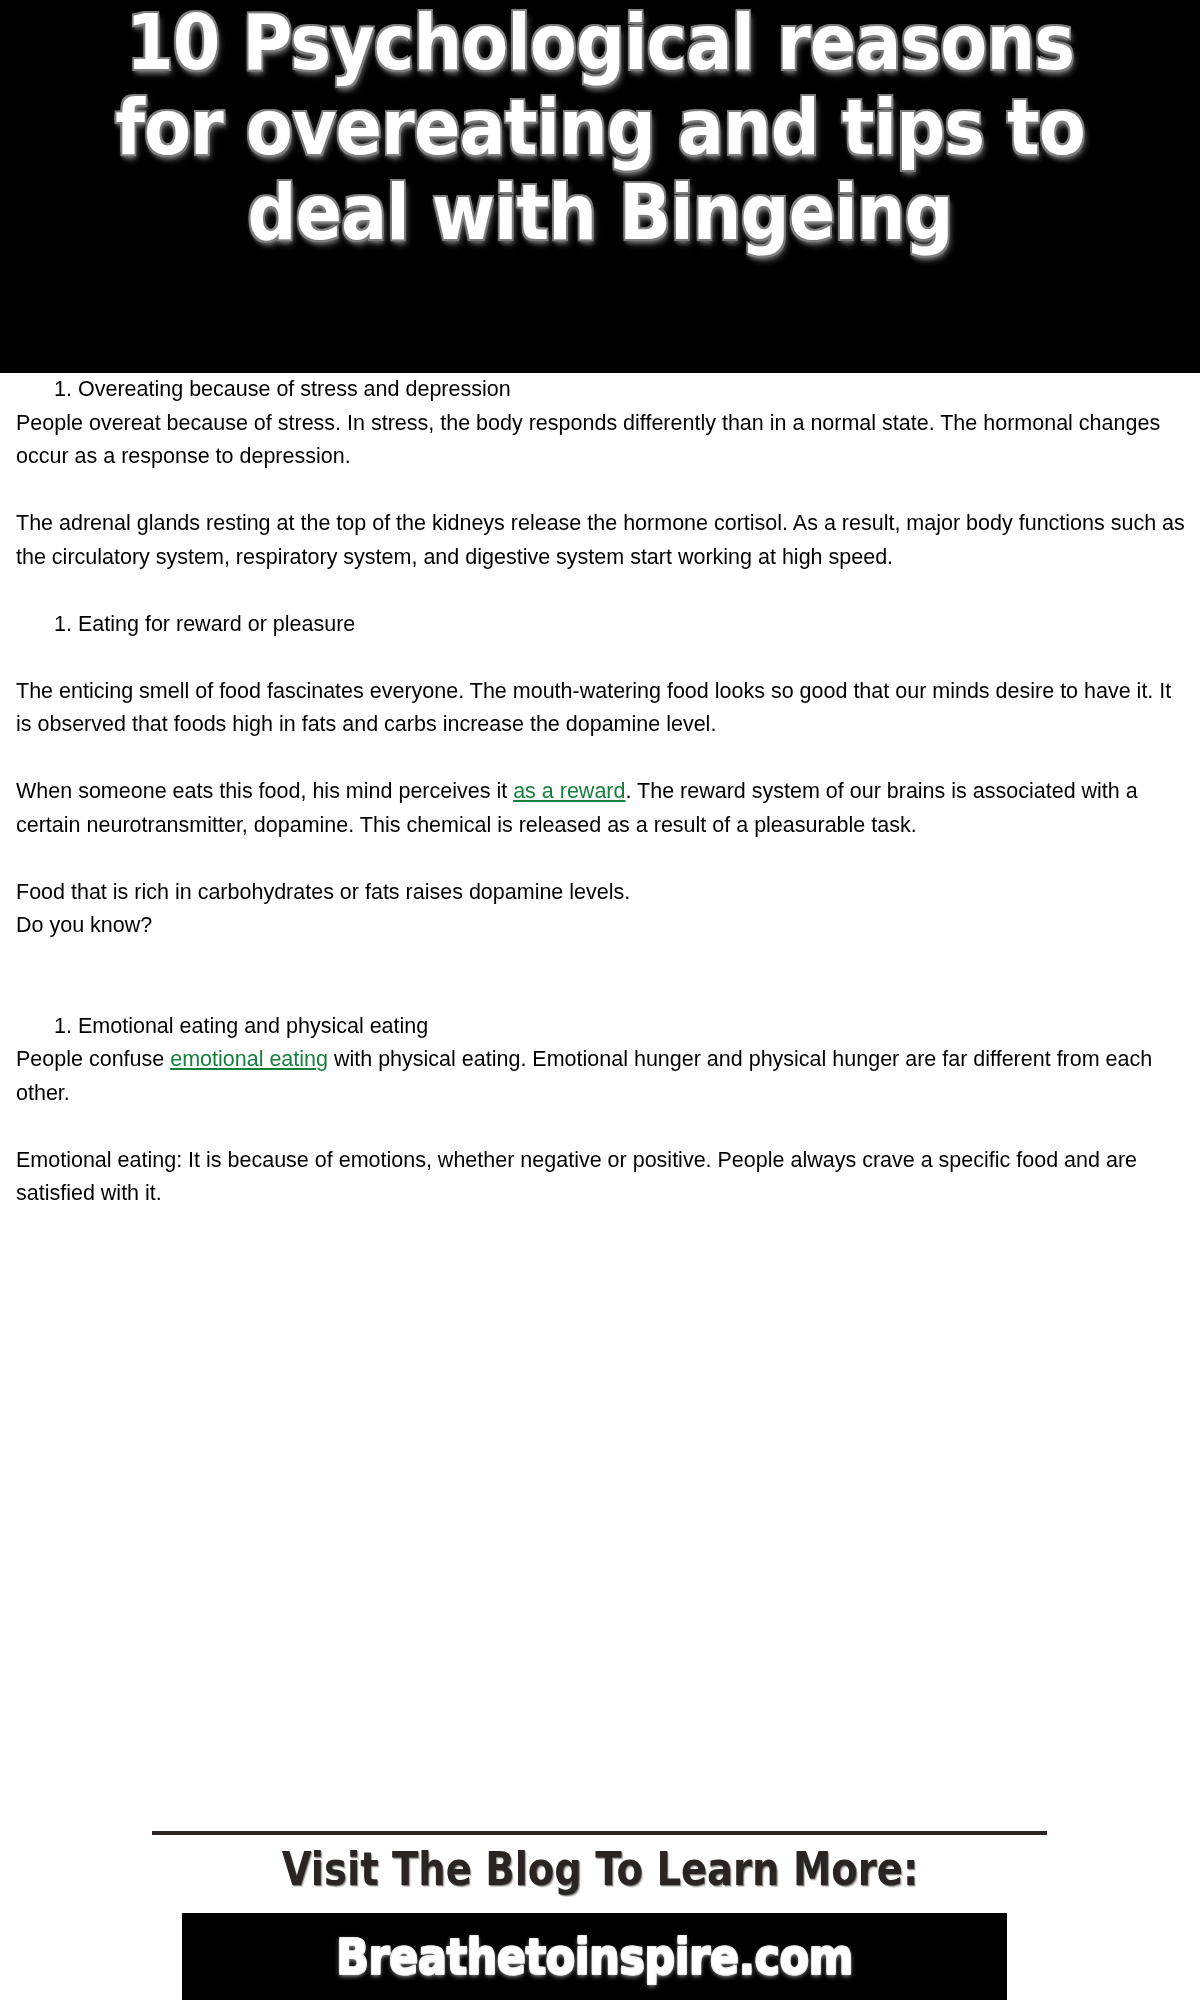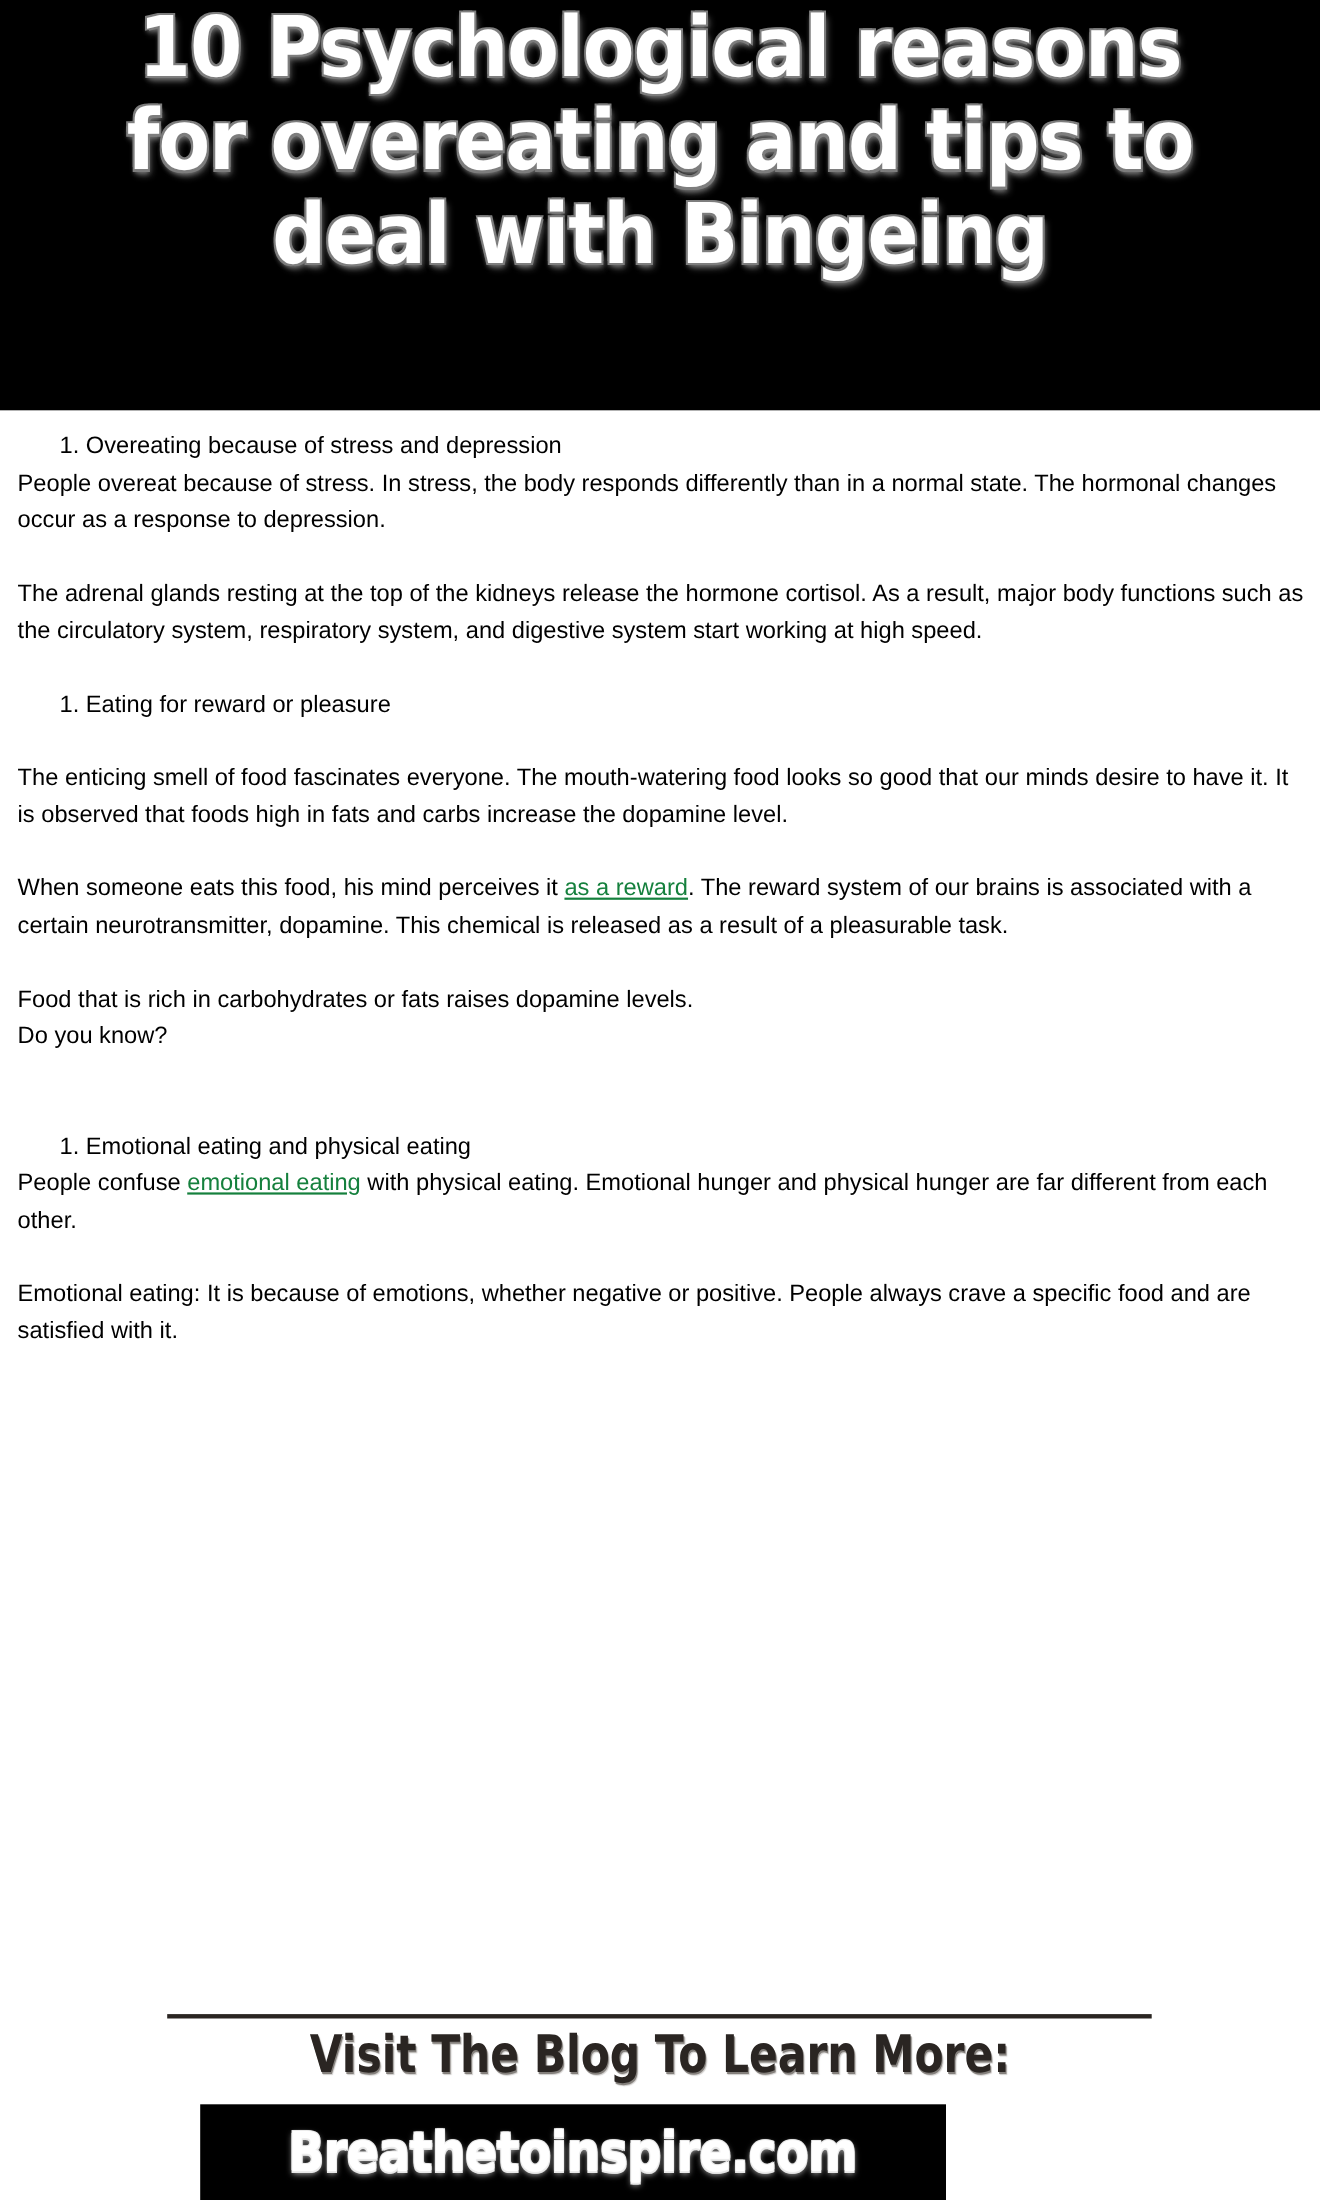--- a/index.html
+++ b/index.html
@@ -59,21 +59,21 @@
       3px 5px 7px rgba(110,110,110,0.75);
     -webkit-font-smoothing: antialiased;
   }
 
   
   .article {
     position: absolute;
     left: 0;
     top: 373px;
     width: 1200px;
-    padding: 16px 14px 0 16px;
+    padding: 0 14px 0 16px;
     box-sizing: border-box;
     color: #000000;
     font-family: "Liberation Sans", sans-serif;
     font-size: 21.5px;
     line-height: 33.5px;
   }
 
   .article ol {
     margin: 0;
     padding: 0 0 0 62px;
@@ -137,21 +137,21 @@
     color: #2a2522;
     transform: scaleX(0.82);
     transform-origin: center center;
     text-shadow: 1px 1px 0 rgba(70,64,58,0.55), 2px 2px 1px rgba(120,114,108,0.35);
   }
 
   .footer-cta-box {
     position: absolute;
     left: 182px;
     top: 89px;
-    width: 678px;
+    width: 825px;
     height: 87px;
     background: #000000;
     display: flex;
     align-items: center;
     justify-content: center;
     overflow: hidden;
   }
 
   .footer-cta-text {
     margin: 0;

